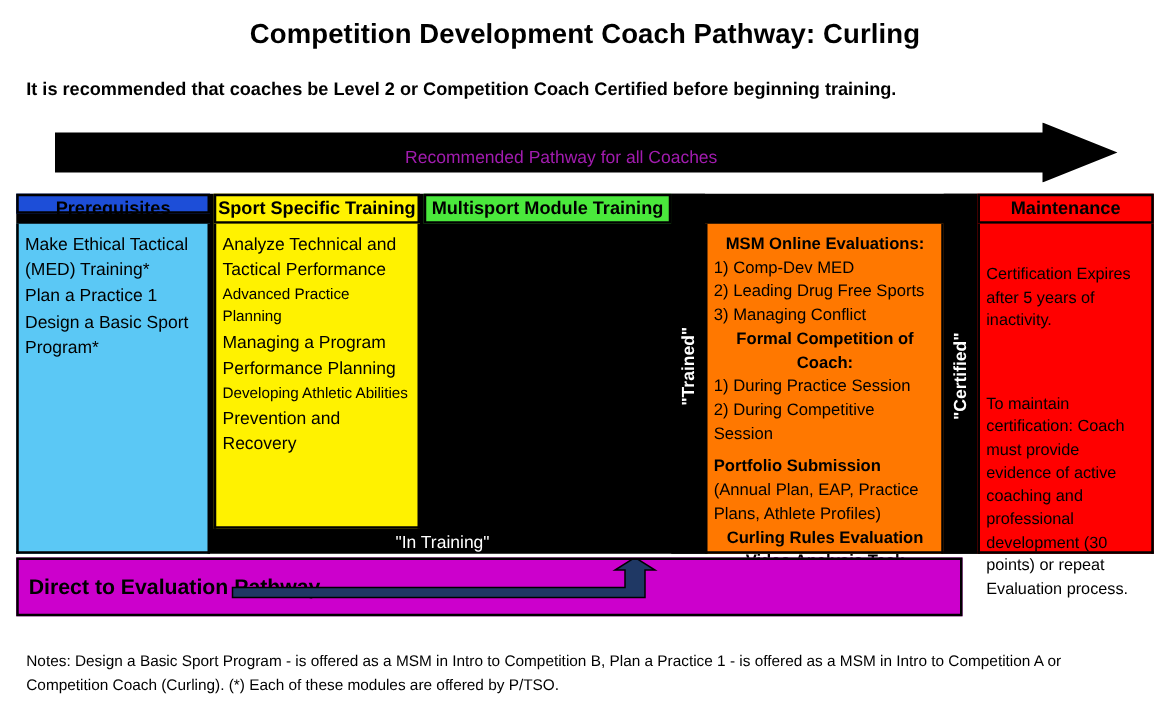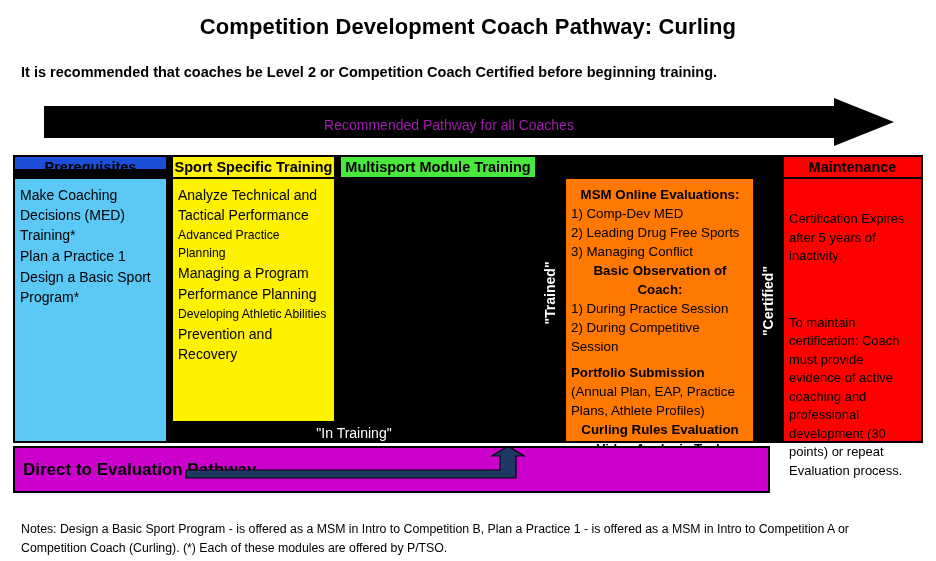--- a/index.html
+++ b/index.html
@@ -113,21 +113,21 @@
 
   <svg class="abs" id="top-arrow" viewBox="0 0 850 48" preserveAspectRatio="none">
     <polygon points="0,8 790,8 790,0 850,24 790,48 790,40 0,40" fill="#000000"></polygon>
   </svg>
   <div class="abs" id="top-arrow-label">Recommended Pathway for all Coaches</div>
 
   <div class="abs" id="band-black"></div>
 
   <div class="abs col-head" id="c-prereq-head">Prerequisites</div>
   <div class="abs col-body" id="c-prereq-body">
-    <div class="item">Make Coaching Decisions (MED) Training*</div>
+    <div class="item">Make Ethical Tactical (MED) Training*</div>
     <div class="item">Plan a Practice 1</div>
     <div class="item">Design a Basic Sport Program*</div>
   </div>
 
   <div class="abs col-head" id="c-sport-head">Sport Specific Training</div>
   <div class="abs col-body" id="c-sport-body">
     <div class="item">Analyze Technical and Tactical Performance</div>
     <div class="item small">Advanced Practice Planning</div>
     <div class="item">Managing a Program</div>
     <div class="item">Performance Planning</div>
@@ -140,21 +140,21 @@
   <div class="abs vert" id="v-trained">
     <span>"Trained"</span>
   </div>
 
   <div class="abs col-head" id="c-eval-head">Evaluation</div>
   <div class="abs col-body" id="c-eval-body">
     <div class="eval-item b">MSM Online Evaluations:</div>
     <div class="eval-item">1)  Comp-Dev MED</div>
     <div class="eval-item">2)  Leading Drug Free Sports</div>
     <div class="eval-item">3)  Managing Conflict</div>
-    <div class="eval-item b">Basic Observation of Coach:</div>
+    <div class="eval-item b">Formal Competition of Coach:</div>
     <div class="eval-item">1)  During Practice Session</div>
     <div class="eval-item">2) During Competitive Session</div>
     <div class="eval-gap"></div>
     <div class="eval-item"><span class="b" style="font-weight:700">Portfolio Submission</span><span> (Annual Plan, EAP, Practice Plans, Athlete Profiles)</span></div>
     <div class="eval-item b">Curling Rules Evaluation</div>
     <div class="eval-item b">Video Analysis Task</div>
     <div class="eval-item b">Debrief</div>
   </div>
 
   <div class="abs vert" id="v-certified">

